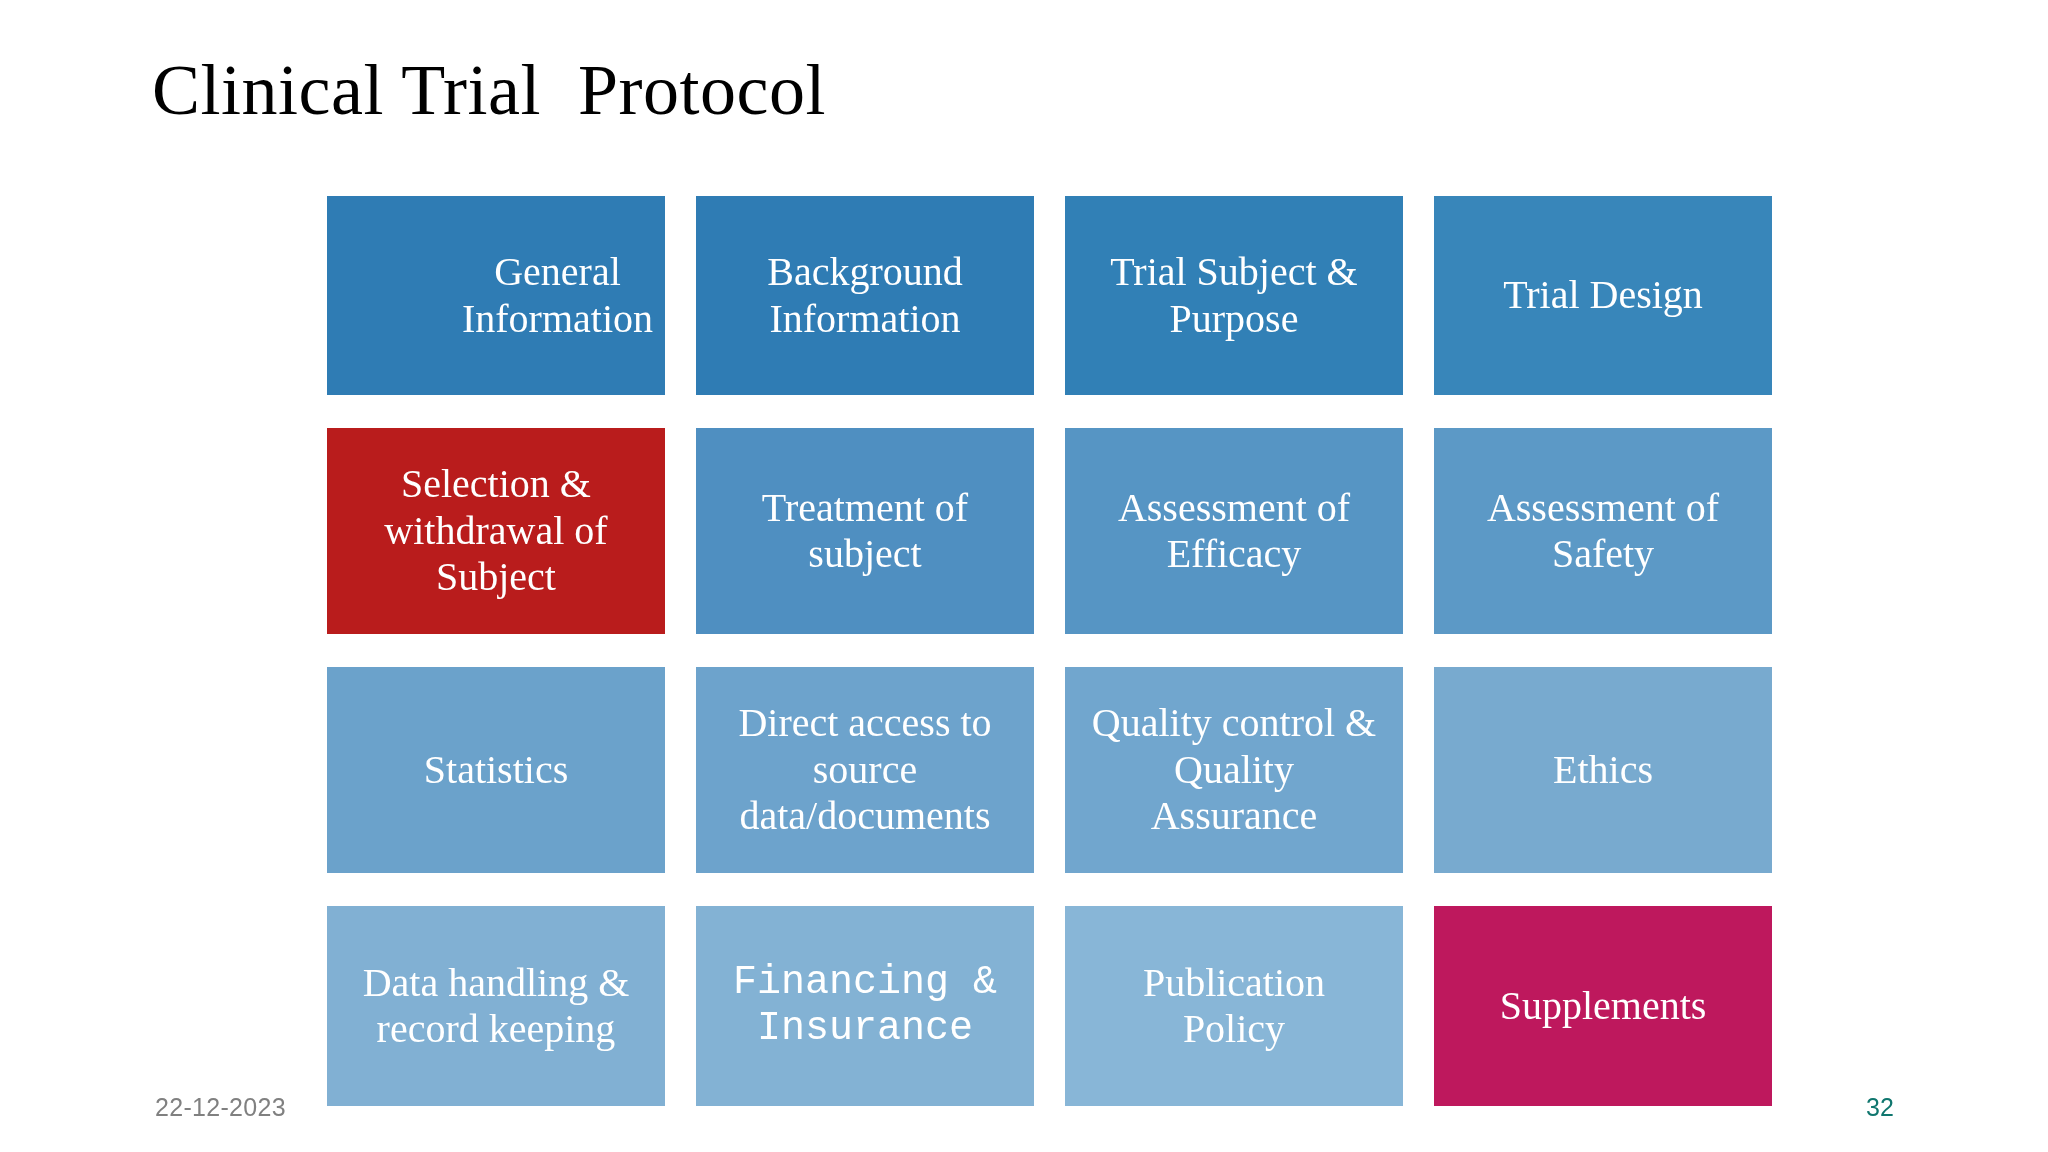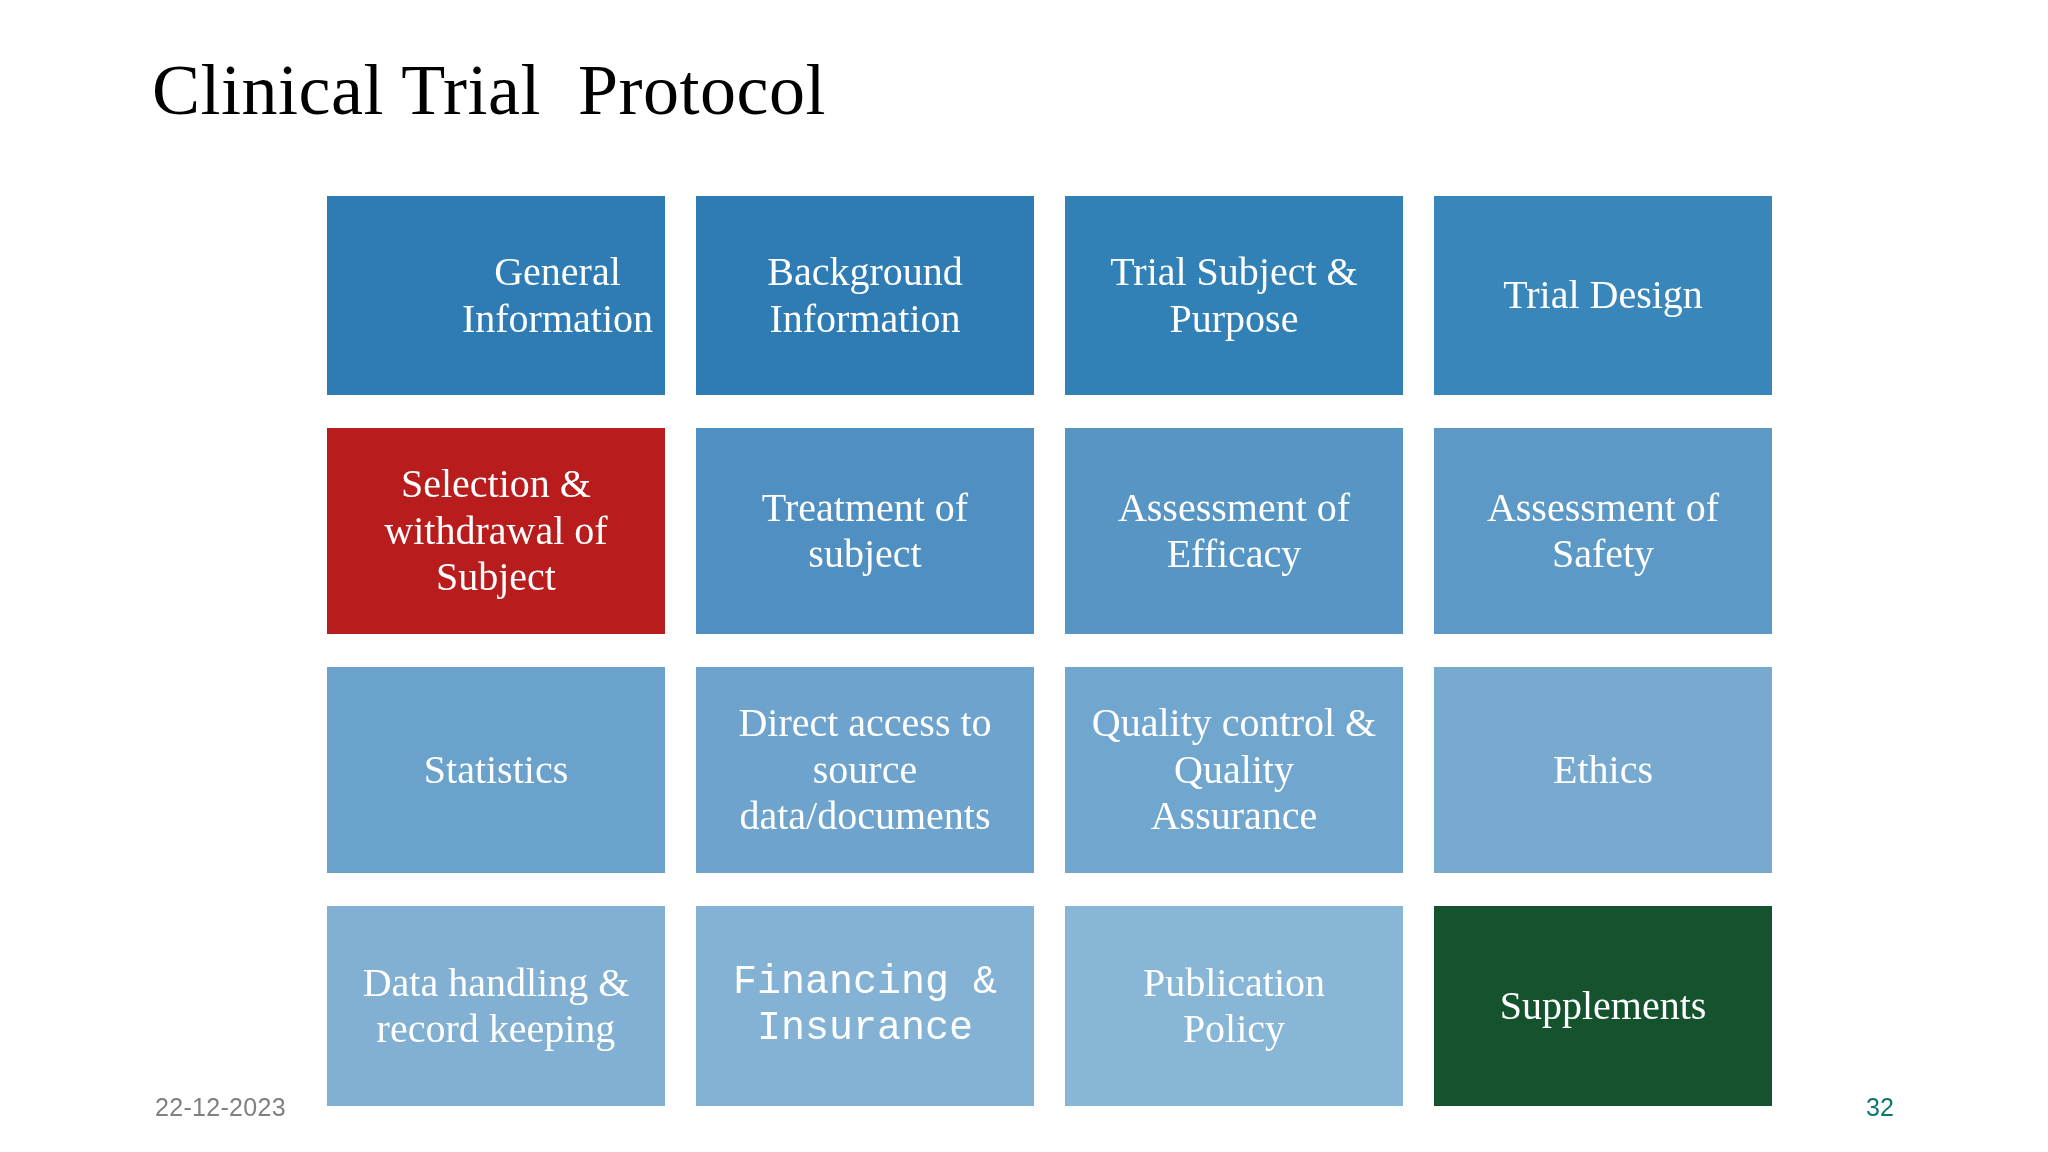--- a/index.html
+++ b/index.html
@@ -78,21 +78,21 @@
   .cell.c-r2-4 { background: #5C99C6; }
 
   .cell.c-r3-1 { background: #6BA2CB; }
   .cell.c-r3-2 { background: #6DA3CC; }
   .cell.c-r3-3 { background: #71A6CE; }
   .cell.c-r3-4 { background: #78AACF; }
 
   .cell.c-r4-1 { background: #81B0D3; }
   .cell.c-r4-2 { background: #83B2D4; font-family: Liberation Mono, monospace; }
   .cell.c-r4-3 { background: #88B6D7; }
-  .cell.c-r4-4 { background: #14532d; }
+  .cell.c-r4-4 { background: #be185d; }
 
   #footer-date {
     position: absolute;
     left: 155px;
     top: 1093px;
     font-family: "Liberation Sans", sans-serif;
     font-size: 25px;
     color: #808080;
     letter-spacing: 0.3px;
   }

